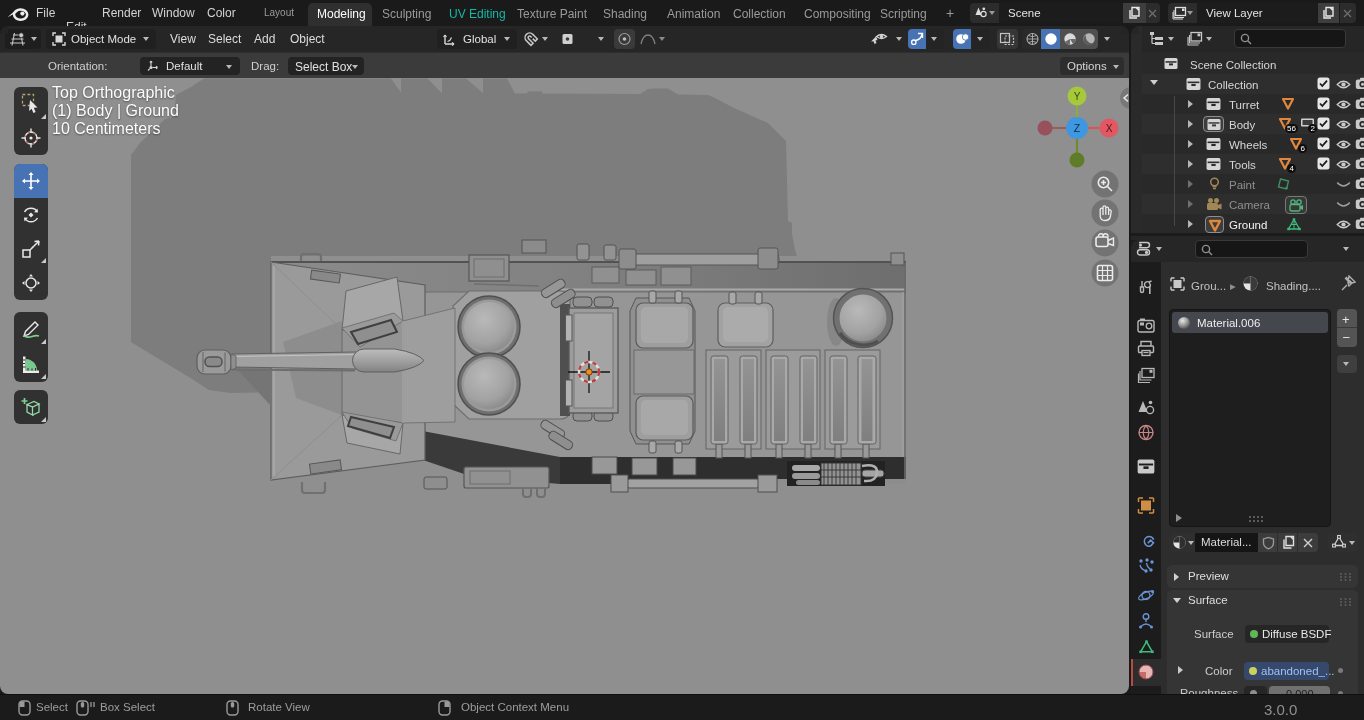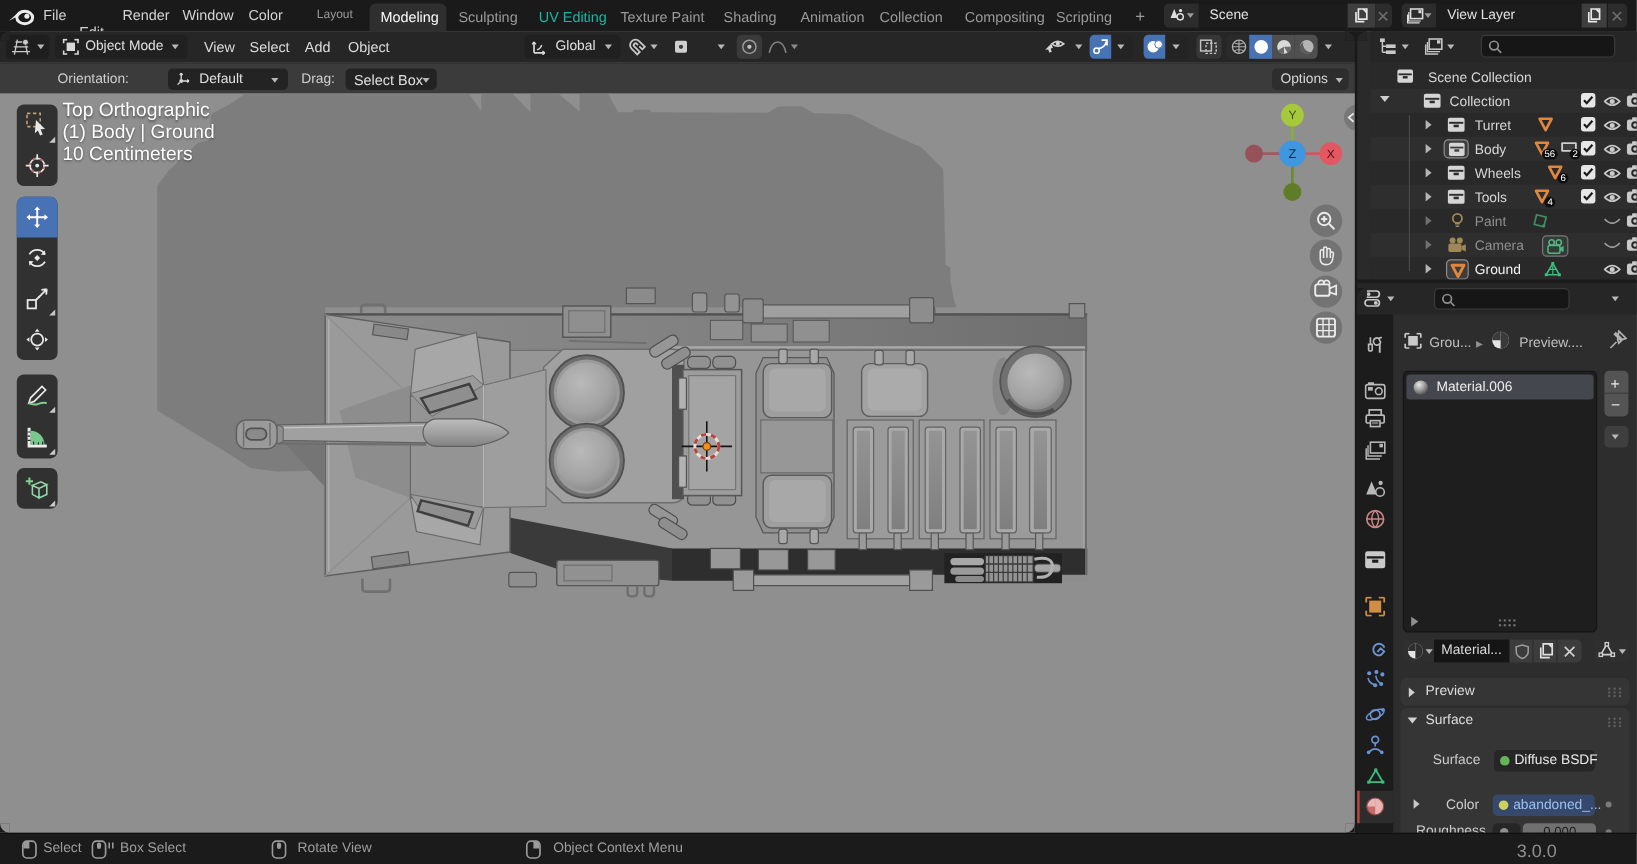--- a/index.html
+++ b/index.html
@@ -820,21 +820,21 @@
         <rect x="3.5" y="3" width="8" height="8" fill="#c9c9c9"></rect>
         <path d="M1,1 L4.5,1 M1,1 L1,4.5 M10.5,1 L14,1 M14,1 L14,4.5 M1,9.5 L1,13 M1,13 L4.5,13 M14,9.5 L14,13 M10.5,13 L14,13" stroke="#c9c9c9" stroke-width="1.4" fill="none"></path>
       </svg>
     <span class="txt" style="left:61px;top:44px;font-size:11.5px;color:#c0c0c0">Grou...</span>
     <span class="txt" style="left:100px;top:43px;font-size:11.5px;color:#8f8f8f">▸</span>
     <svg class="abs" style="left:112px;top:39px" width="17" height="17" viewBox="0 0 17 17">
         <circle cx="8.5" cy="8.5" r="7" fill="#e4e4e4"></circle>
         <path d="M8.5,1.5 A7,7 0 0 1 8.5,15.5 Z" fill="#3a3a3a"></path>
         <path d="M8.5,8.5 L1.5,8.5 A7,7 0 0 1 8.5,1.5 Z" fill="#3a3a3a"></path>
       </svg>
-    <span class="txt" style="left:136px;top:44px;font-size:11.5px;color:#c0c0c0">Preview....</span>
+    <span class="txt" style="left:136px;top:44px;font-size:11.5px;color:#c0c0c0">Shading....</span>
     <svg class="abs" style="left:210px;top:39px" width="16" height="17" viewBox="0 0 16 17">
         <path d="M6,2 L12,8 M5,3 L11,9 M9,1 L15,7 L12,8 L9,11 L8,8 Z M7,10 L2,15" stroke="#b0b0b0" stroke-width="1.4" fill="none"></path>
       </svg>
 
     <div class="abs" style="left:39px;top:73px;width:162px;height:218px;background:#1e1e1e;border:1px solid #151515;border-radius:4px"></div>
     <div class="abs" style="left:42px;top:76px;width:156px;height:21px;background:#44474e;border-radius:3px"></div>
     <svg class="abs" style="left:47px;top:80px" width="14" height="14" viewBox="0 0 14 14">
       <defs>
           <radialGradient id="mball" cx="0.38" cy="0.3" r="0.8">
             <stop offset="0" stop-color="#e8e8e8"></stop>

